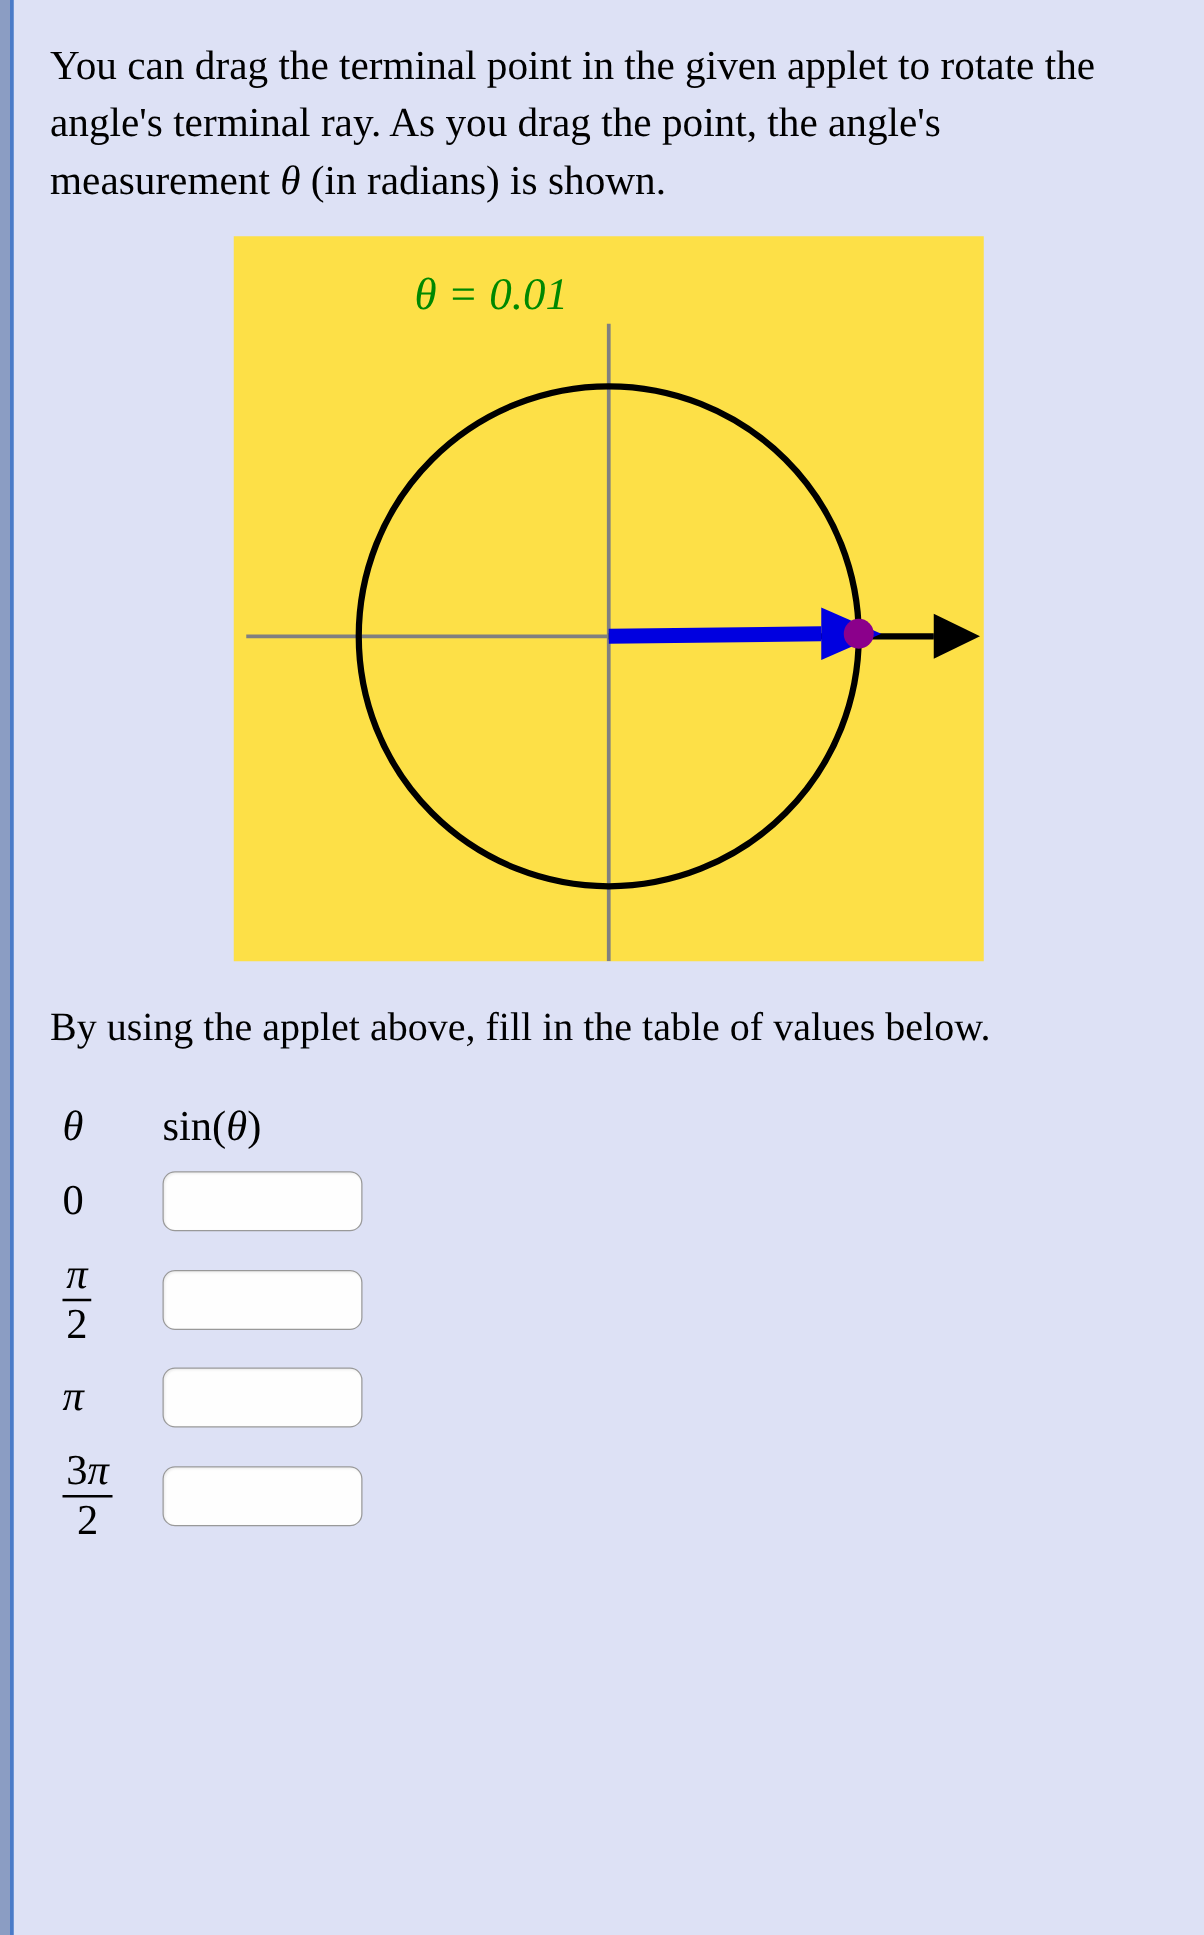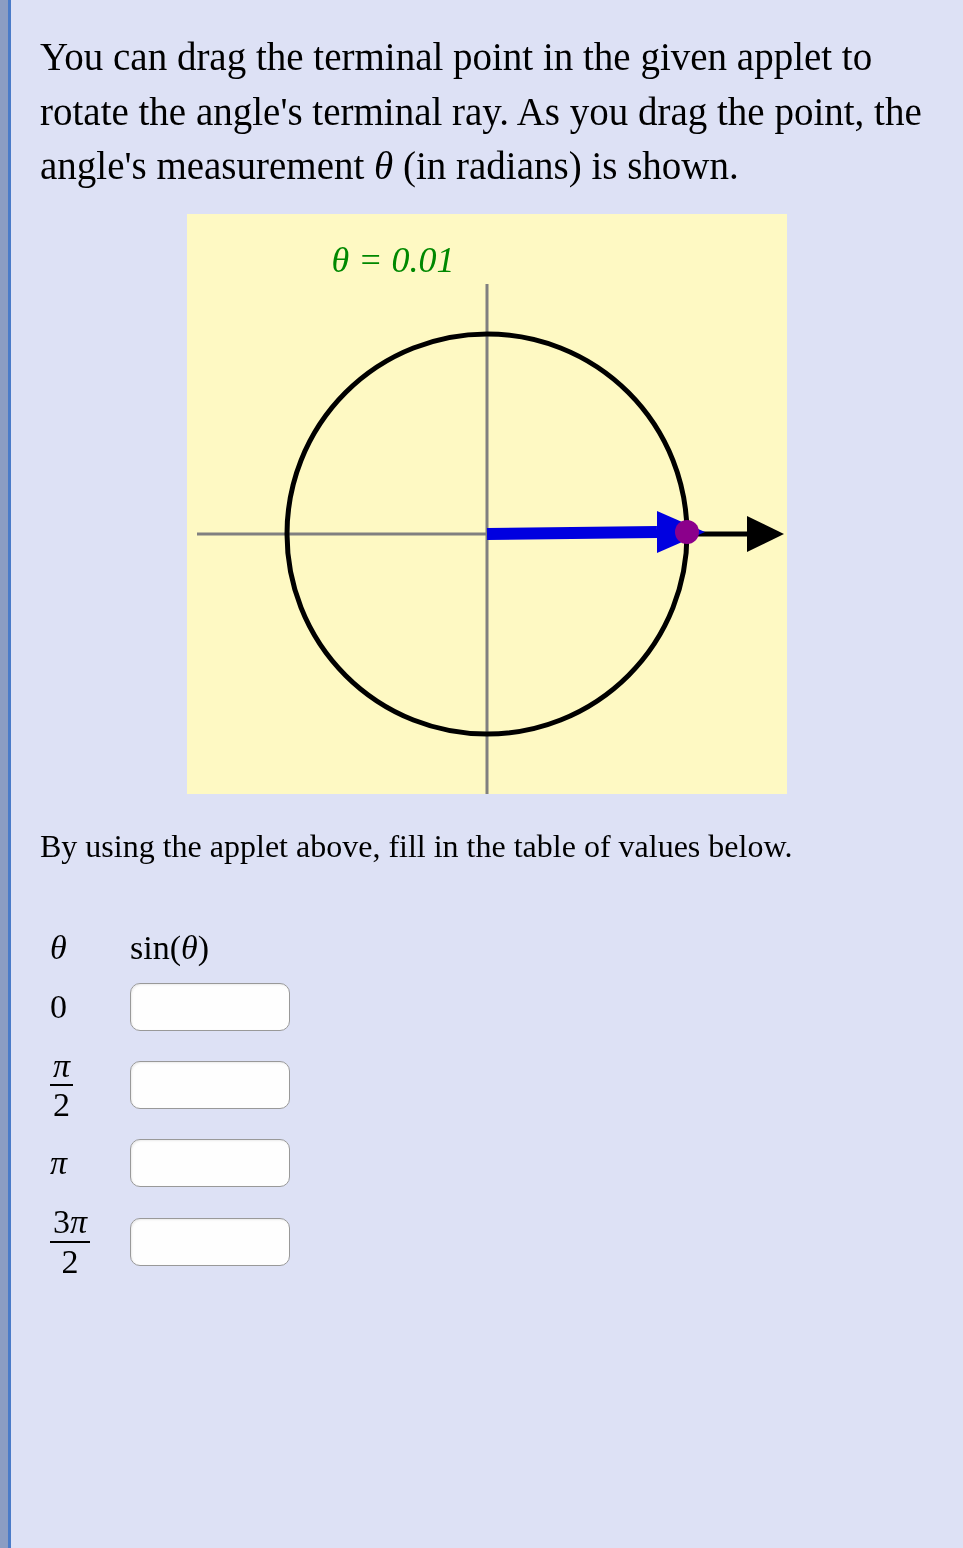--- a/index.html
+++ b/index.html
@@ -28,32 +28,32 @@
       left: 8px;
       top: 0;
       width: 3px;
       height: 100%;
       background: #4a7bc8;
     }
     .content {
       padding: 30px 30px 30px 40px;
     }
     .instructions {
-      font-size: 39px;
+      font-size: 33px;
       line-height: 1.4;
       color: #000;
       margin-bottom: 20px;
     }
     .italic {
       font-style: italic;
     }
     .applet-container {
       width: 600px;
       height: 580px;
-      background: #fef9c3;
+      background: #fde047;
       margin: 16px auto 30px auto;
       position: relative;
     }
     .theta-display {
       position: absolute;
       top: 25px;
       left: 145px;
       font-size: 36px;
       color: #008800;
       font-style: italic;
@@ -64,21 +64,21 @@
       position: absolute;
       top: 60px;
       left: 0;
       width: 600px;
       height: 520px;
     }
     .after-text {
       font-size: 32px;
       line-height: 1.4;
       color: #000;
-      margin-bottom: 60px;
+      margin-bottom: 40px;
     }
     .table-container {
       margin-left: 10px;
     }
     .table-row {
       display: flex;
       align-items: center;
       margin-bottom: 16px;
     }
     .theta-col {

